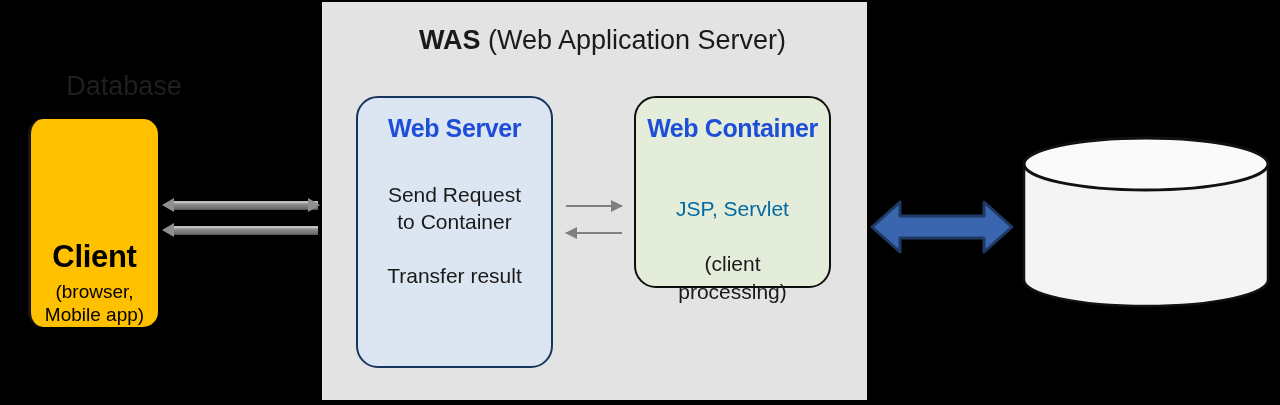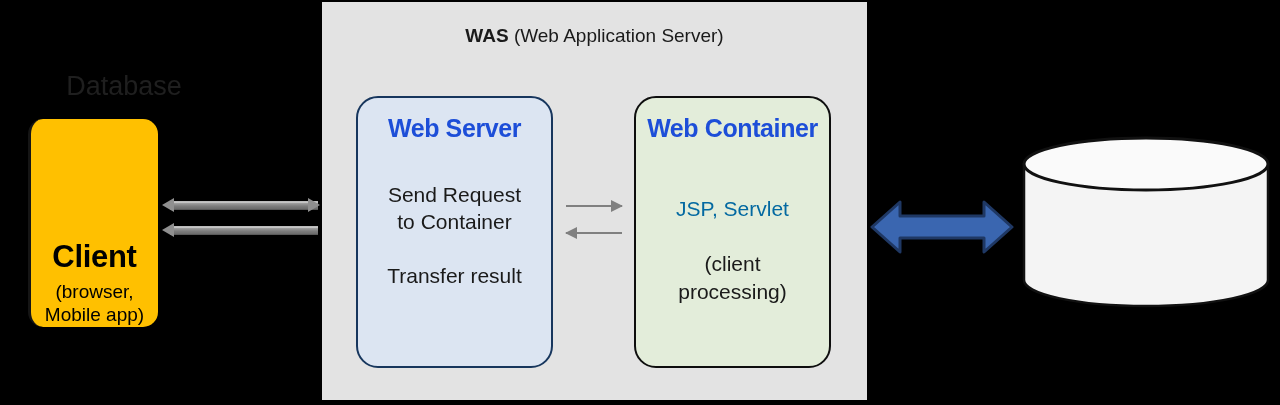--- a/index.html
+++ b/index.html
@@ -107,25 +107,25 @@
     position: absolute;
     left: 322px;
     top: 2px;
     width: 545px;
     height: 398px;
     background: #E3E3E3;
     box-sizing: border-box;
   }
   #was-title {
     position: absolute;
-    left: 0;
+    left: 8px;
     top: 23px;
     width: 100%;
     text-align: center;
-    font-size: 19px;
+    font-size: 27px;
     color: #1a1a1a;
     white-space: nowrap;
   }
   #was-title .bold { font-weight: bold; }
   #was-title .light { font-weight: normal; }
 
   
   .inner-box {
     position: absolute;
     border-radius: 22px;
@@ -140,21 +140,21 @@
     top: 94px;
     width: 197px;
     height: 272px;
     background: #DCE5F2;
     border: 2px solid #17365D;
   }
   #web-container-box {
     left: 312px;
     top: 94px;
     width: 197px;
-    height: 272px;
+    height: 192px;
     background: #E3EDDA;
     border: 2px solid #0E0E0E;
   }
   .box-title {
     font-size: 25px;
     font-weight: bold;
     color: #1d4ed8;
     margin-top: 16px;
     letter-spacing: -0.4px;
     white-space: nowrap;

